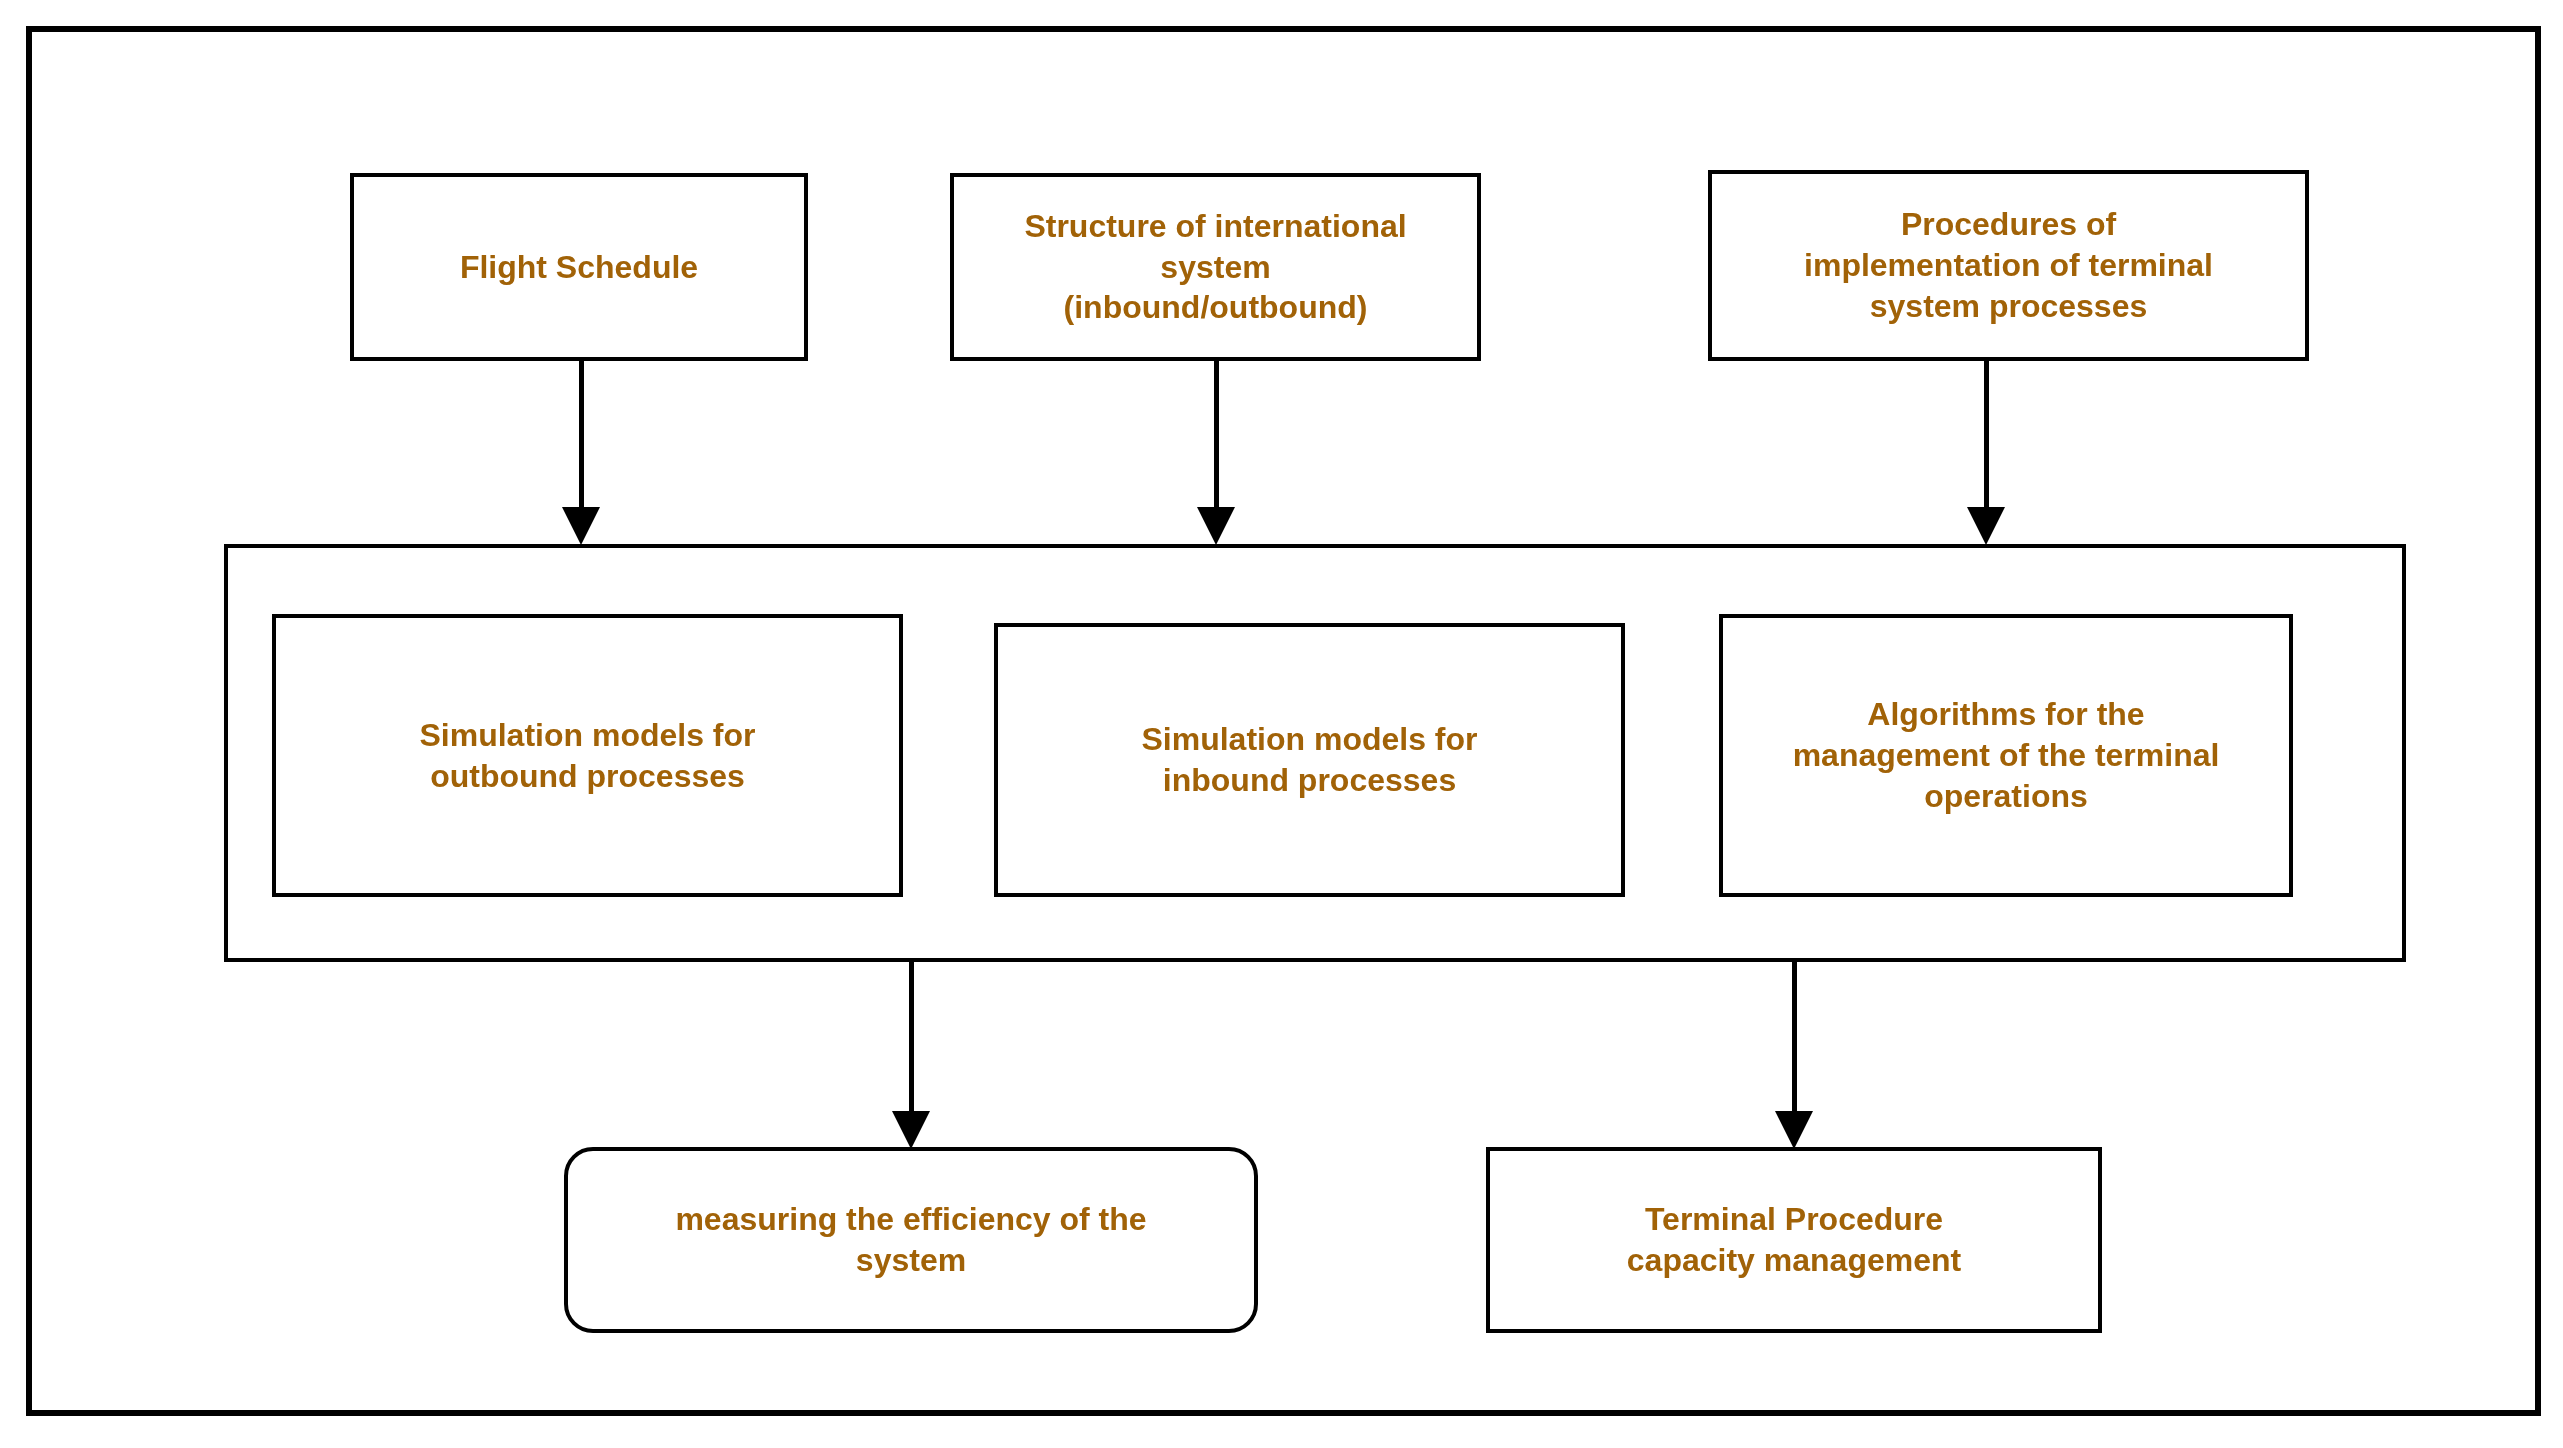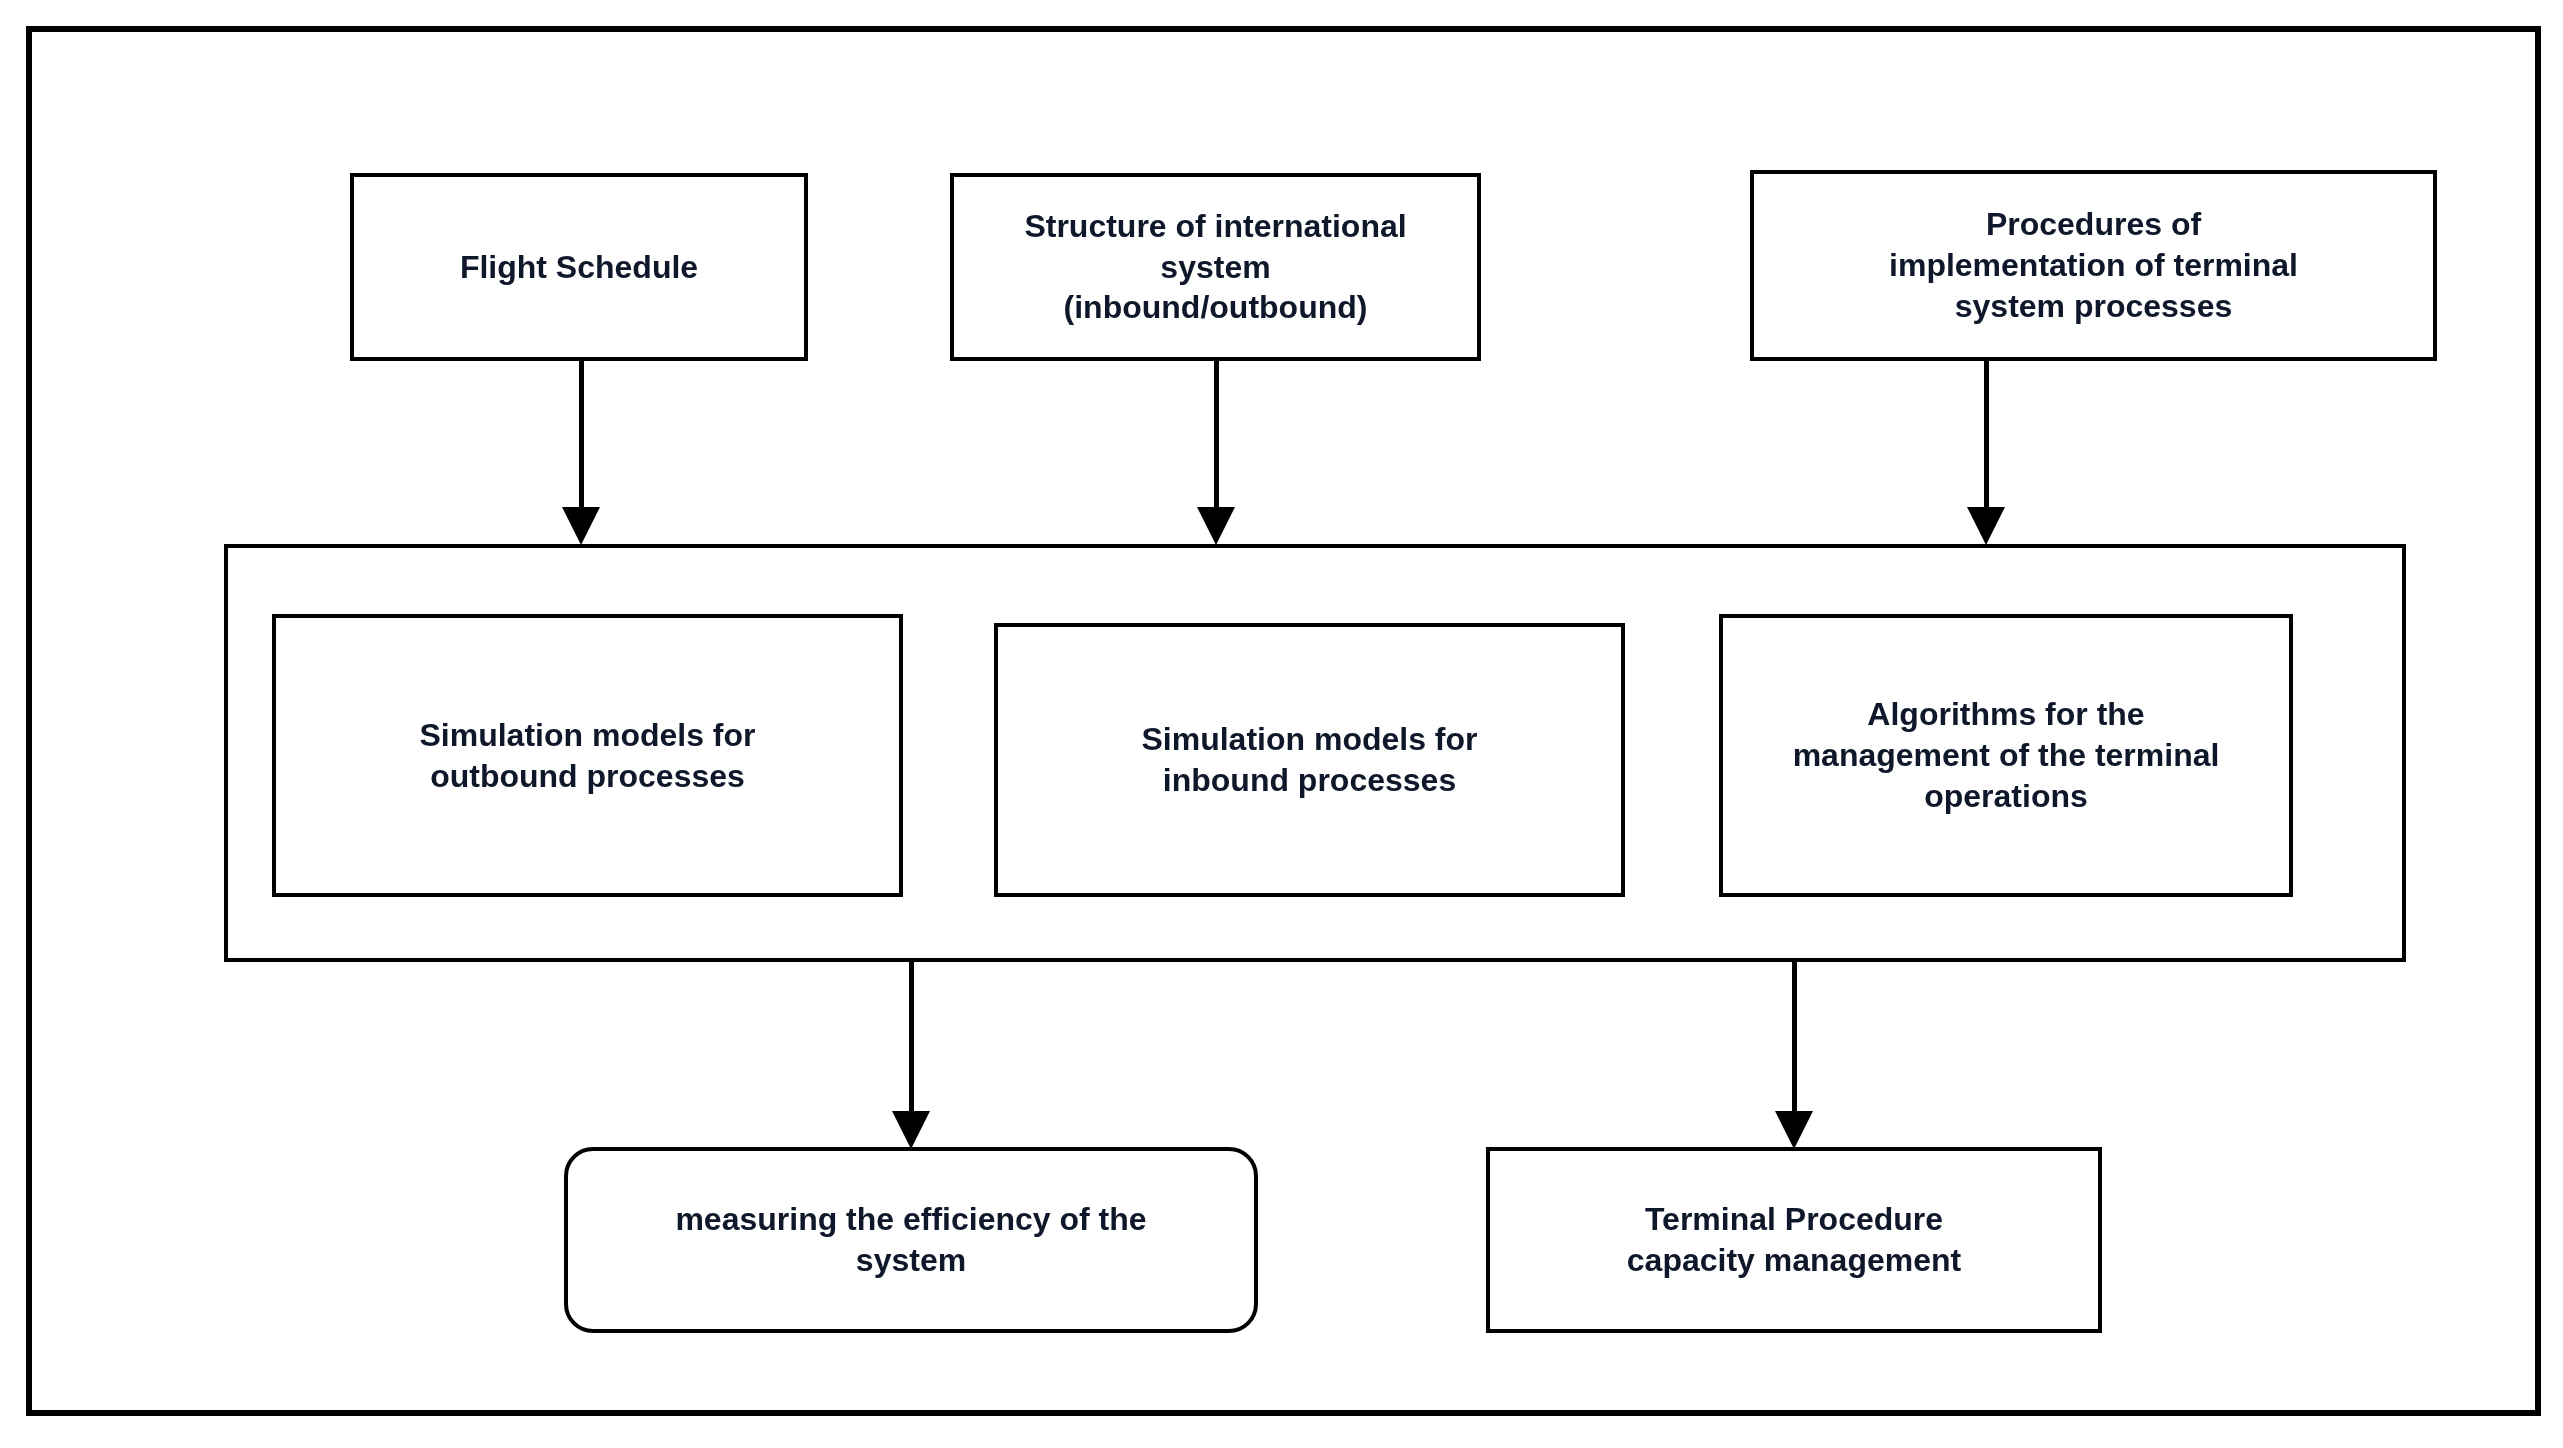--- a/index.html
+++ b/index.html
@@ -35,34 +35,34 @@
     background: #ffffff;
     border: 4.5px solid #000000;
     display: flex;
     align-items: center;
     justify-content: center;
     text-align: center;
     z-index: 3;
   }
   .node .label {
     font-weight: bold;
-    color: #0f172a;
+    color: #a16207;
     line-height: 1.28;
     padding: 0 13.5px;
     white-space: pre-line;
   }
   
   #node-flight-schedule {
     left: 318px; top: 141px; width: 458px; height: 188px;
   }
   #node-structure-international {
     left: 918px; top: 141px; width: 531px; height: 188px;
   }
   #node-procedures-implementation {
-    left: 1676px; top: 138px; width: 687px; height: 191px; margin-left: 42px;
+    left: 1676px; top: 138px; width: 601px; height: 191px;
   }
   
   #group-core {
     position: absolute;
     left: 192px;
     top: 512px;
     width: 2182px;
     height: 418px;
     border: 4.5px solid #000000;
     box-sizing: border-box;

